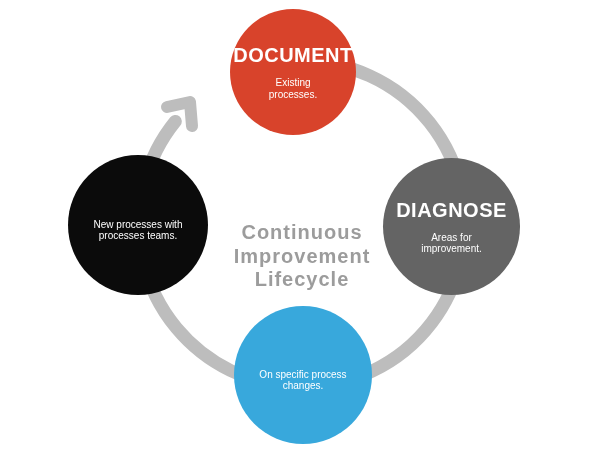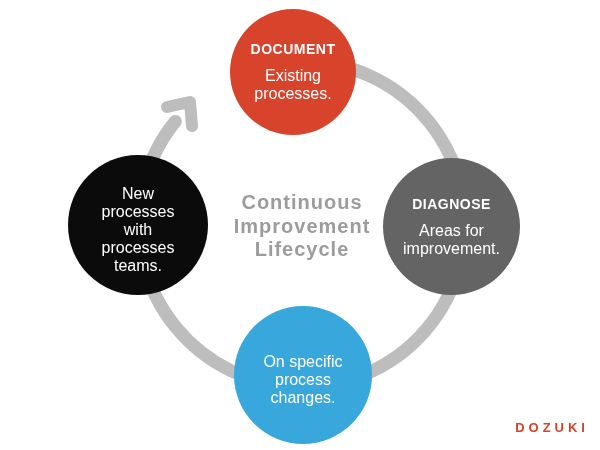--- a/index.html
+++ b/index.html
@@ -25,25 +25,25 @@
     border-radius: 50%;
     display: flex;
     flex-direction: column;
     align-items: center;
     justify-content: center;
     text-align: center;
     color: #ffffff;
   }
   .step-title {
     font-weight: bold;
-    font-size: 14px;
+    font-size: 20px;
     letter-spacing: 0.5px;
   }
   .step-desc {
-    font-size: 16px;
+    font-size: 10px;
     line-height: 1.12;
     margin-top: 10px;
   }
   .step-document { left: 230px; top: 9px;   width: 126px; height: 126px; }
   .step-document .step-desc { width: 80px; }
   .step-diagnose { left: 383px; top: 158px; width: 137px; height: 137px; }
   .step-diagnose .step-desc { width: 100px; }
   .step-decide   { left: 234px; top: 306px; width: 138px; height: 138px; }
   .step-decide .step-desc { width: 115px; }
   .step-discuss  { left: 68px;  top: 155px; width: 140px; height: 140px; }
@@ -89,17 +89,16 @@
   </div>
 
   <div class="step step-decide" style="background: rgb(56, 168, 220);">
     <div class="step-desc">On specific process changes.</div>
   </div>
 
   <div class="step step-discuss" style="background: rgb(11, 11, 11);">
     <div class="step-desc">New processes with processes teams.</div>
   </div>
 
-  <div class="center-title" style="color: rgb(156, 156, 156);">Continuous Improvement Lifecycle</div>
+  <div class="center-title" style="color: rgb(156, 156, 156); margin-top: 30px;">Continuous Improvement Lifecycle</div>
 
-  <div class="brand" style="color: rgb(216, 67, 43);">DOZUKI</div>
 
 </div>
 
 </body></html>

